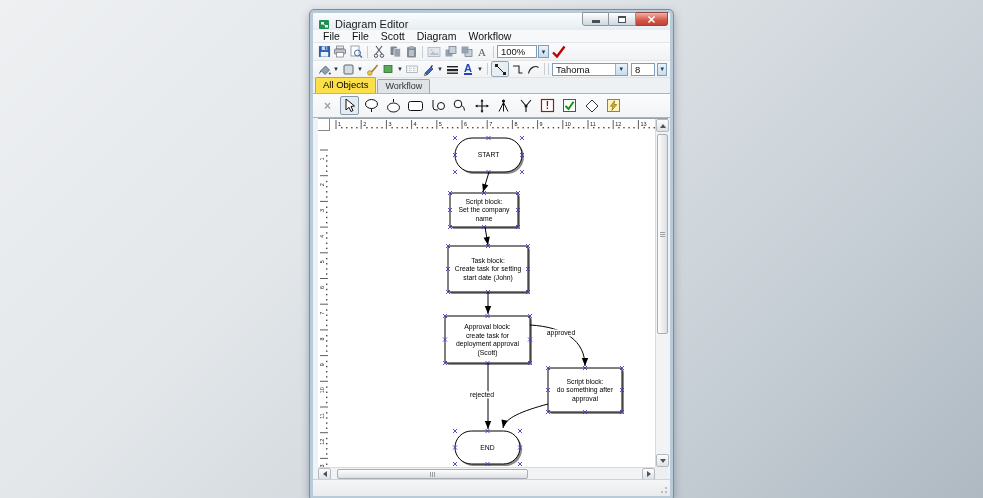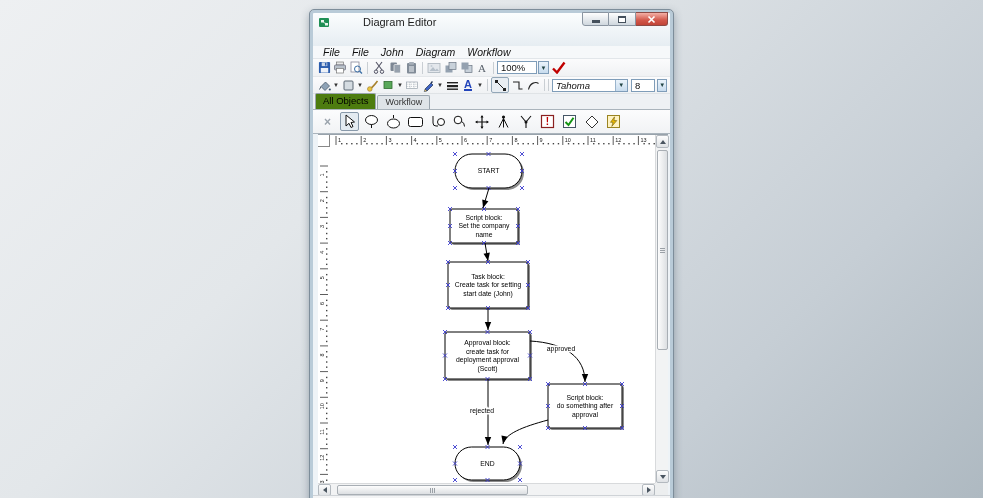--- a/index.html
+++ b/index.html
@@ -4,54 +4,54 @@
 <style>
   html,body{margin:0;padding:0;}
   body{width:983px;height:498px;overflow:hidden;
     font-family:"Liberation Sans",sans-serif;
     background:linear-gradient(135deg,#eef0f2 0%,#e3e7ea 35%,#c6ced5 75%,#aeb9c1 100%);}
   .desktop{position:relative;width:983px;height:498px;}
   
   .window{position:absolute;left:310px;top:10px;width:363px;box-sizing:border-box;
     border:3px solid #b9cbd8;outline:1px solid #7d8d9a;border-radius:4px 4px 2px 2px;
     background:#eef3f7;box-shadow:0 3px 10px rgba(40,60,80,.45);}
-  .titlebar{height:17px;display:flex;align-items:center;padding:0 2px 16px 5px;
-    background:linear-gradient(#fbfdfe,#e6edf2);border-radius:2px 2px 0 0;position:relative;gap:28px;}
+  .titlebar{height:17px;display:flex;align-items:flex-end;padding:0 2px 0 5px;
+    background:linear-gradient(#fbfdfe,#e6edf2);border-radius:2px 2px 0 0;position:relative;}
   .app-icon{width:13px;height:13px;margin-right:4px;flex:0 0 auto;}
   .title{font-size:11px;color:#1c1c1c;}
   .winbtns{position:absolute;right:2px;top:-1px;display:flex;}
   .wbtn{height:14px;box-sizing:border-box;border:1px solid #8a95a1;display:flex;align-items:center;justify-content:center;}
   .wbtn.min{width:27px;border-radius:0 0 0 3px;background:linear-gradient(#fefefe,#cfd7de);}
   .wbtn.max{width:27px;border-left:none;background:linear-gradient(#fefefe,#cfd7de);}
   .wbtn.close{width:32px;border-left:none;border-color:#8c4a45;border-radius:0 0 3px 0;
     background:linear-gradient(#f4b0a6,#d2574a 60%,#c14437);}
   .glyph-min{width:8px;height:3px;background:#45505c;margin-top:5px;}
   .glyph-max{width:8px;height:7px;border:1px solid #45505c;border-top-width:2px;box-sizing:border-box;background:#fff;}
   
   .menubar{height:12px;display:flex;align-items:center;gap:0;padding:0 4px;background:#f6f8fa;border-bottom:1px solid #e2e6ea;}
-  .menu-item{font-size:10.5px;color:#111;padding:0 6px;line-height:12px;cursor:default;font-style:italic;}
+  .menu-item{font-size:10.5px;color:#111;padding:0 6px;line-height:12px;cursor:default;}
   
   .toolbar{display:flex;align-items:center;background:linear-gradient(#fbfbfc,#f0f2f4);padding:0 3px;}
   .tb1{height:17px;border-bottom:1px solid #e4e7ea;}
   .tb2{height:16px;border-bottom:1px solid #dfe3e6;}
   .tbtn{width:16px;height:14px;display:flex;align-items:center;justify-content:center;flex:0 0 auto;border-radius:2px;}
   .tbtn svg{display:block;}
   .sep{width:1px;height:12px;background:#c9ced3;margin:0 3px;flex:0 0 auto;}
   .dsep{width:3px;height:12px;border-left:1px solid #c9ced3;border-right:1px solid #c9ced3;margin:0 3px;flex:0 0 auto;}
   .ddarrow{font-size:6px;color:#333;width:8px;text-align:center;flex:0 0 auto;}
   .combo{display:flex;align-items:center;background:#fff;border:1px solid #7f9db9;height:13px;box-sizing:border-box;}
   .combo .val{font-size:9.5px;padding:0 3px;color:#111;white-space:nowrap;overflow:hidden;}
   .combo .btn{width:11px;align-self:stretch;background:linear-gradient(#eaf3fb,#c8dcee);border-left:1px solid #9ab4cc;
     display:flex;align-items:center;justify-content:center;font-size:6px;color:#244;}
   .selbox{border:1px solid #93a7b8;background:#e9eef3;border-radius:2px;}
   .grayx{color:#9aa3ac;font-size:12px;font-weight:bold;line-height:1;}
   
   .tabrow{height:15px;display:flex;align-items:flex-end;background:#eef1f4;padding:0 2px;}
   .tab{font-size:9.5px;padding:1px 7px 1px 7px;border:1px solid #9aa5ae;border-bottom:none;border-radius:2px 2px 0 0;margin-right:1px;cursor:default;}
-  .tab.active{background:#4d7c0f;height:13px;line-height:12px;color:#000;position:relative;z-index:2;}
+  .tab.active{background:#fde047;height:13px;line-height:12px;color:#000;position:relative;z-index:2;}
   .tab.inactive{background:#dfe4e8;height:11px;line-height:10px;color:#333;font-size:9px;}
   
   .shapebar{height:23px;display:flex;align-items:center;gap:3px;background:linear-gradient(#fcfcfd,#f1f3f5);
     border-top:1px solid #aab4bc;border-bottom:1px solid #aab4bc;padding:0 5px;}
   .sbtn{width:19px;height:19px;display:flex;align-items:center;justify-content:center;flex:0 0 auto;border-radius:2px;}
   .sbtn.selected{border:1px solid #8899aa;background:#e4ebf1;box-sizing:border-box;}
   
   .workarea{position:relative;width:350px;height:360px;margin:0 2px 0 5px;background:#fff;border-top:1px solid #98a2ab;}
   .corner{position:absolute;left:0;top:0;width:12px;height:12px;background:#fff;border-right:1px solid #888;border-bottom:1px solid #888;box-sizing:border-box;}
   .hruler{position:absolute;left:12px;top:0;background:#fff;border-bottom:1px solid #888;}
@@ -106,21 +106,21 @@
           <svg width="9" height="9" viewBox="0 0 9 9">
               <path d="M1.5 1.5 L7.5 7.5 M7.5 1.5 L1.5 7.5" stroke="#fff" stroke-width="1.6"></path>
             </svg>
         </div>
       </div>
     </div>
 
     <div class="menubar">
       <span class="menu-item">File</span>
       <span class="menu-item">File</span>
-      <span class="menu-item">John</span>
+      <span class="menu-item">Scott</span>
       <span class="menu-item">Diagram</span>
       <span class="menu-item">Workflow</span>
     </div>
 
     <div class="toolbar tb1">
       <div class="tbtn">
           <svg width="13" height="13" viewBox="0 0 14 14">
             <rect x="1" y="1" width="12" height="12" rx="1" fill="#2b5cad"></rect>
             <rect x="4" y="1.5" width="6" height="4" fill="#cdd9ea"></rect>
             <rect x="7.5" y="2" width="1.6" height="3" fill="#2b5cad"></rect>
@@ -263,21 +263,21 @@
           <svg width="13" height="13" viewBox="0 0 13 13">
             <path d="M2 3 H8 V10 H11.5" fill="none" stroke="#222" stroke-width="1.1"></path>
           </svg>
         </div>
       <div class="tbtn">
           <svg width="13" height="13" viewBox="0 0 13 13">
             <path d="M1.5 10.5 C3 3.5 9 2.5 11.5 4.5" fill="none" stroke="#222" stroke-width="1.1"></path>
           </svg>
         </div>
       <div class="dsep"></div>
-      <div class="combo" style="width:88px;font-style:italic;">
+      <div class="combo" style="width:88px;">
         <span class="val" style="flex:1;">Tahoma</span>
         <span class="btn">▼</span>
       </div>
       <div style="width:4px;"></div>
       <div class="combo" style="width:28px;">
         <span class="val" style="flex:1;">8</span>
       </div>
       <div class="combo" style="width:11px;margin-left:2px;">
           <span class="btn" style="width:100%;border:none;">▼</span>
         </div>

